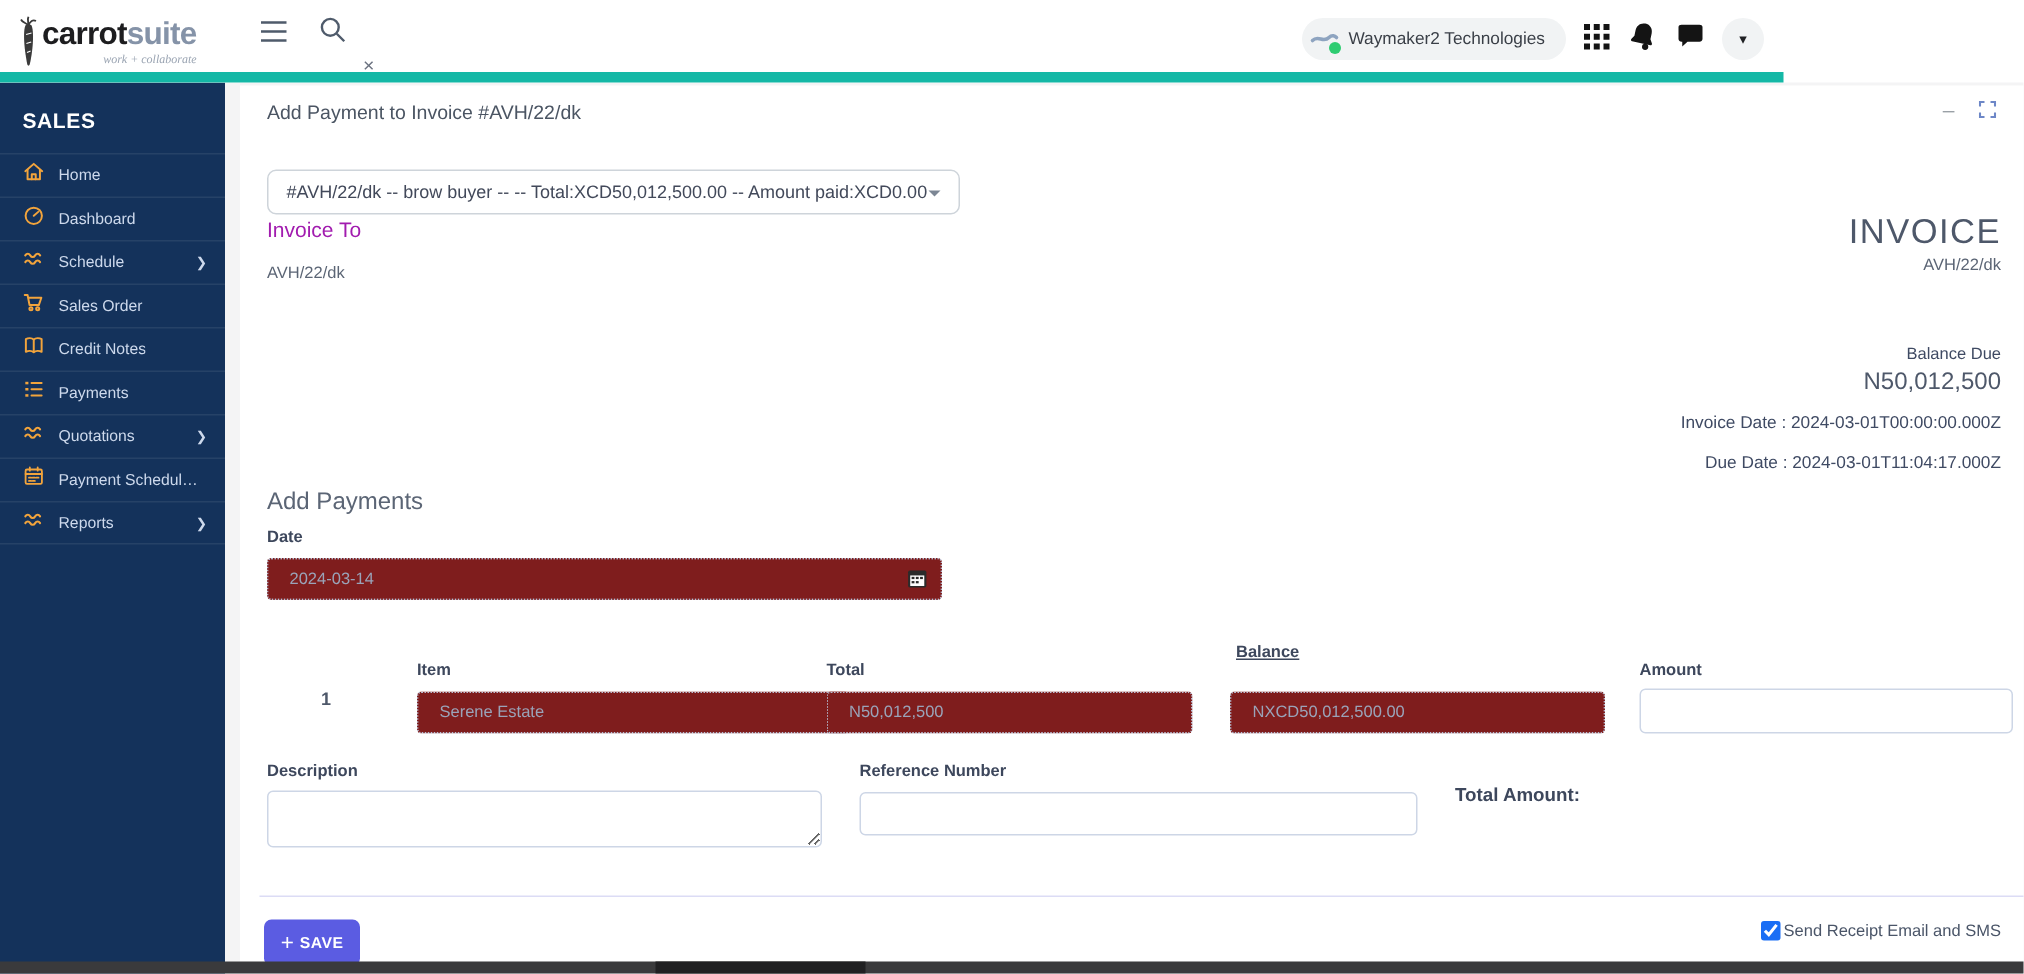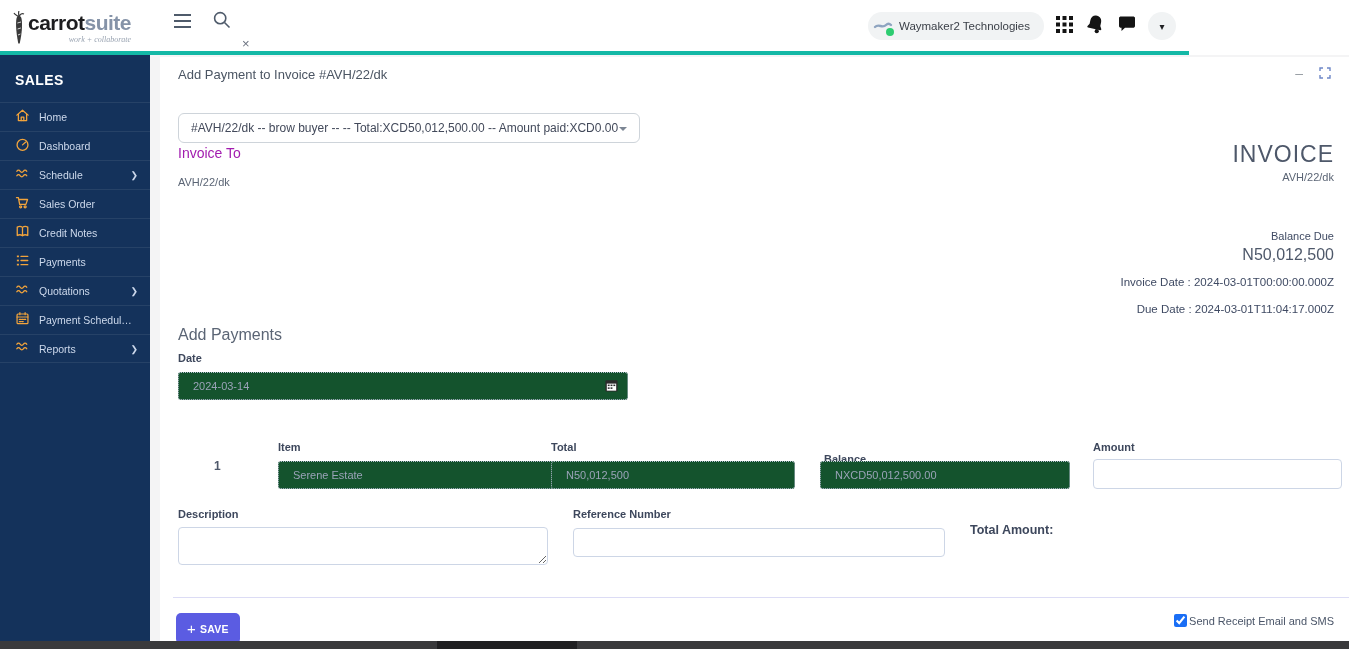--- a/index.html
+++ b/index.html
@@ -1,21 +1,21 @@
 <!DOCTYPE html>
 <html><head>
 <meta charset="utf-8">
 <style>
   * { margin:0; padding:0; box-sizing:border-box; }
   html,body { width:1349px; height:649px; overflow:hidden; background:#fff;
               font-family:"Liberation Sans", sans-serif; }
 
   
   .topbar { position:absolute; left:0; top:0; width:1189px; height:55px; background:#fff;
-            border-bottom:4px solid #14b8a6; z-index:5; }
+            border-bottom:7px solid #14b8a6; z-index:5; }
   .brand { position:absolute; left:12px; top:11px; display:flex; align-items:flex-start; }
   .brand-carrot { margin-right:2px; }
   .brand-textwrap { display:flex; flex-direction:column; }
   .brand-line { font-size:21px; font-weight:bold; letter-spacing:-0.5px; line-height:24px; }
   .brand-bold { color:#1d1d1f; }
   .brand-light { color:#8593a8; }
   .brand-tagline { font-size:8px; font-style:italic; color:#9aa4b2; align-self:flex-end;
                    font-family:"Liberation Serif", serif; margin-top:0px; }
   .icon-btn { position:absolute; cursor:pointer; background:none; border:none; }
   .menu-btn { left:173px; top:13px; }
@@ -65,28 +65,28 @@
   .inv-ref { top:114px; font-size:11px; color:#5b6575; }
   .bal-label { top:173px; font-size:11px; }
   .bal-value { top:189px; font-size:16px; color:#4e586a; }
   .inv-date { top:219px; font-size:11.5px; }
   .due-date { top:246px; font-size:11.5px; }
 
   .add-pay-title { left:18px; top:269px; font-size:16px; color:#5b6575; }
   .field-label { font-size:11px; font-weight:600; color:#3d475c; }
   .date-label { left:18px; top:295px; }
 
-  .dis-input { background:#14532d; border:1px dotted #b8bfd4; border-radius:3px; color:#9aa3b8;
+  .dis-input { background:#7f1d1d; border:1px dotted #b8bfd4; border-radius:3px; color:#9aa3b8;
                font-size:11px; padding:0 14px; height:28px; font-family:"Liberation Sans",sans-serif; }
   .date-input { left:18px; top:315px; width:450px; }
   .cal-icon { left:444px; top:321px; }
 
   .row-num { left:54px; top:402px; font-size:12px; font-weight:bold; color:#4e586a; }
   .col-item { left:118px; top:384px; } .col-total { left:391px; top:384px; }
-  .col-balance { left:664px; top:396px;text-decoration:underline; } .col-amount { left:933px; top:384px; }
+  .col-balance { left:664px; top:372px;text-decoration:underline; } .col-amount { left:933px; top:384px; }
   .in-item { left:118px; top:404px; width:288px; }
   .in-total { left:391px; top:404px; width:244px; }
   .in-balance { left:660px; top:404px; width:250px; }
   .en-input { background:#fff; border:1px solid #cdd6e6; border-radius:4px; height:28px;
               font-size:11px; color:#3d475c; padding:0 8px; font-family:"Liberation Sans",sans-serif; }
   .in-amount { left:933px; top:402px; width:249px; height:30px; }
 
   .desc-label { left:18px; top:451px; }
   .desc-area { left:18px; top:470px; width:370px; height:38px; resize:both;
                font-family:"Liberation Sans",sans-serif; }

